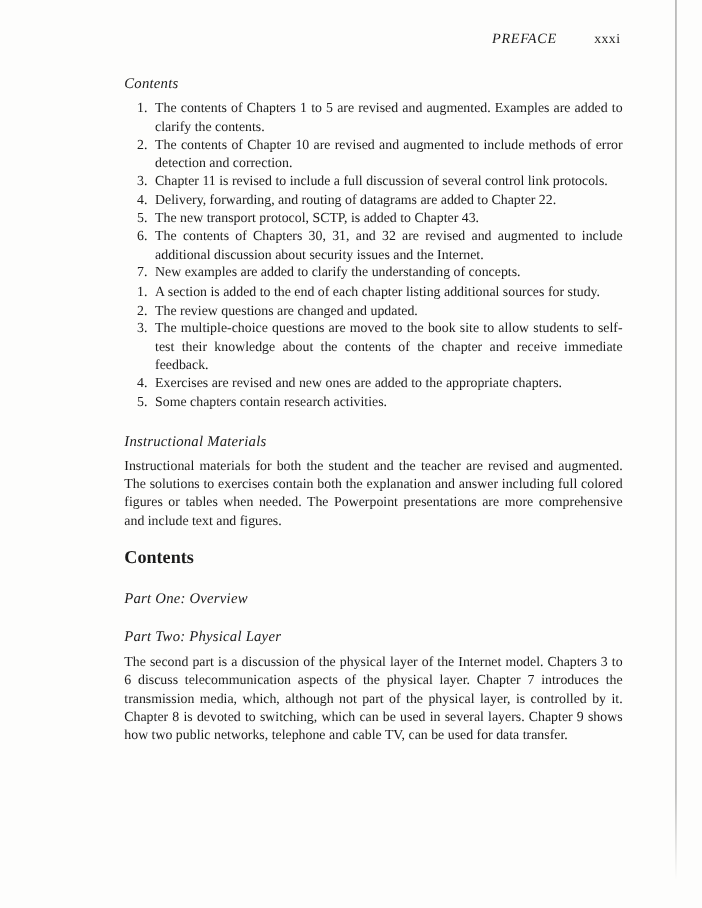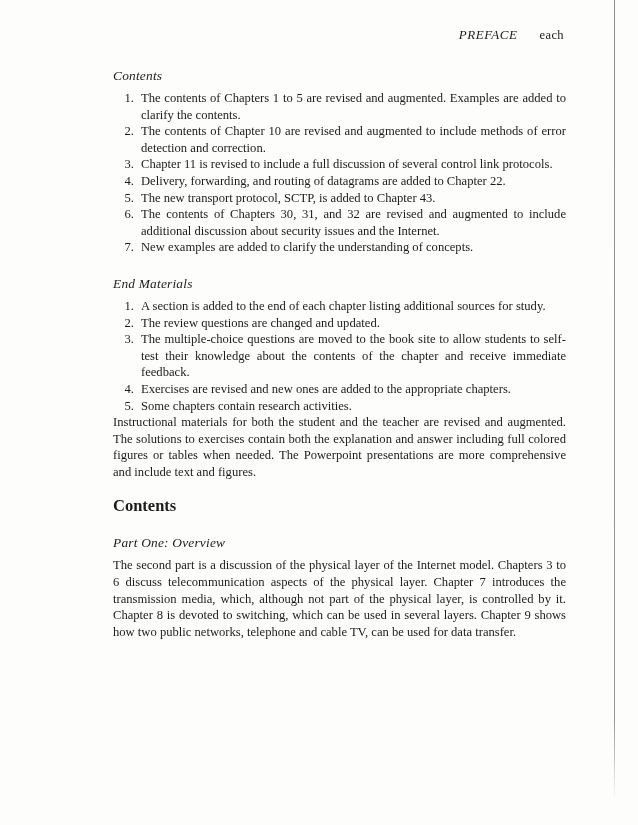--- a/index.html
+++ b/index.html
@@ -22,21 +22,21 @@
     left: 614px;
     top: 0;
     width: 1px;
     height: 800px;
     background: linear-gradient(to bottom, #8f8f8f 0%, #979797 90%, rgba(150,150,150,0) 100%);
   }
   .running-header {
     display: flex;
     justify-content: flex-end;
     align-items: baseline;
-    gap: 22px;
+    gap: 34px;
     font-size: 13px;
     line-height: 13px;
     padding-right: 2px;
   }
   .running-title { font-style: italic; letter-spacing: 0.6px; }
   .page-number { font-size: 12.5px; letter-spacing: 0.4px; }
   .sec-heading {
     font-style: italic;
     font-weight: normal;
     font-size: 13.4px;
@@ -77,21 +77,21 @@
 </style>
 </head>
 <body>
 
 <div class="scan-edge"></div>
 
 <div class="page">
 
   <div class="running-header">
     <span class="running-title">PREFACE</span>
-    <span class="page-number">each</span>
+    <span class="page-number">xxxi</span>
   </div>
 
   <h3 class="sec-heading first">Contents</h3>
   <ol class="num-list">
     <li>
       <span class="num">1.</span>
       <span class="li-text">The contents of Chapters 1 to 5 are revised and augmented. Examples are added to clarify the contents.</span>
     </li>
     <li>
       <span class="num">2.</span>
@@ -112,21 +112,20 @@
     <li>
       <span class="num">6.</span>
       <span class="li-text">The contents of Chapters 30, 31, and 32 are revised and augmented to include additional discussion about security issues and the Internet.</span>
     </li>
     <li>
       <span class="num">7.</span>
       <span class="li-text">New examples are added to clarify the understanding of concepts.</span>
     </li>
   </ol>
 
-  <h3 class="sec-heading">End Materials</h3>
   <ol class="num-list">
     <li>
       <span class="num">1.</span>
       <span class="li-text">A section is added to the end of each chapter listing additional sources for study.</span>
     </li>
     <li>
       <span class="num">2.</span>
       <span class="li-text">The review questions are changed and updated.</span>
     </li>
     <li>
@@ -136,21 +135,23 @@
     <li>
       <span class="num">4.</span>
       <span class="li-text">Exercises are revised and new ones are added to the appropriate chapters.</span>
     </li>
     <li>
       <span class="num">5.</span>
       <span class="li-text">Some chapters contain research activities.</span>
     </li>
   </ol>
 
+  <h3 class="sec-heading">Instructional Materials</h3>
   <p class="body">Instructional materials for both the student and the teacher are revised and augmented. The solutions to exercises contain both the explanation and answer including full colored figures or tables when needed. The Powerpoint presentations are more comprehensive and include text and figures.</p>
 
   <h2 class="main-heading">Contents</h2>
 
   <h3 class="sec-heading">Part One: Overview</h3>
 
+  <h3 class="sec-heading">Part Two: Physical Layer</h3>
   <p class="body">The second part is a discussion of the physical layer of the Internet model. Chapters 3 to 6 discuss telecommunication aspects of the physical layer. Chapter 7 introduces the transmission media, which, although not part of the physical layer, is controlled by it. Chapter 8 is devoted to switching, which can be used in several layers. Chapter 9 shows how two public networks, telephone and cable TV, can be used for data transfer.</p>
 
 </div>
 
 </body></html>

